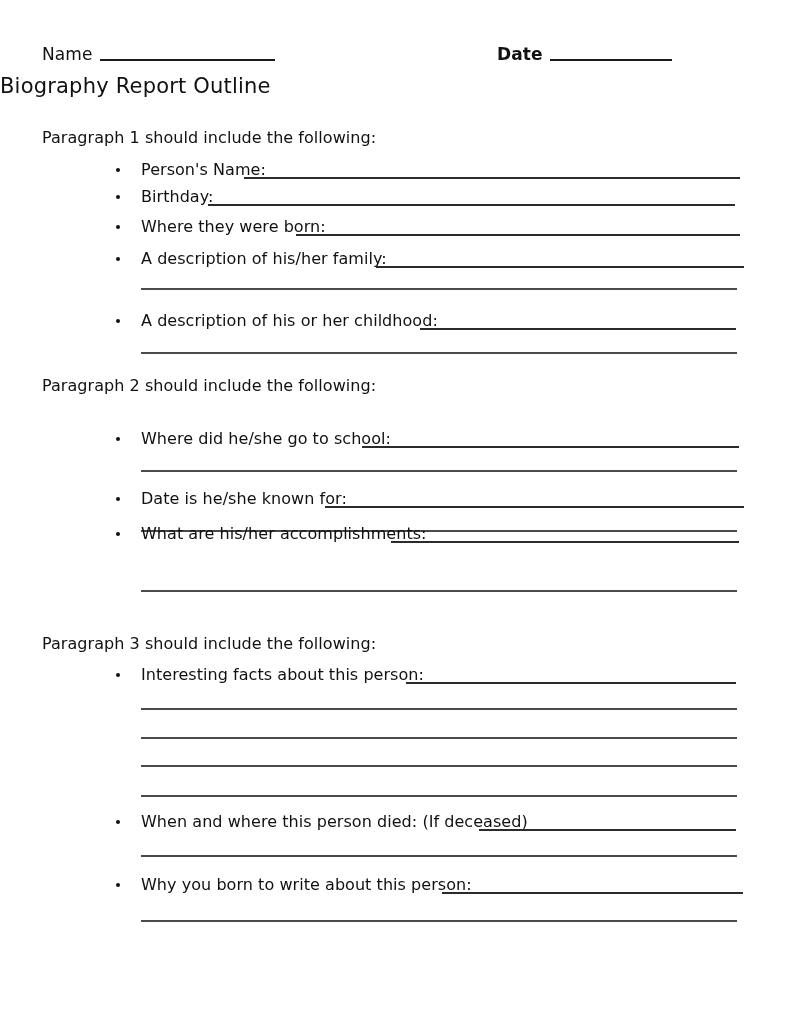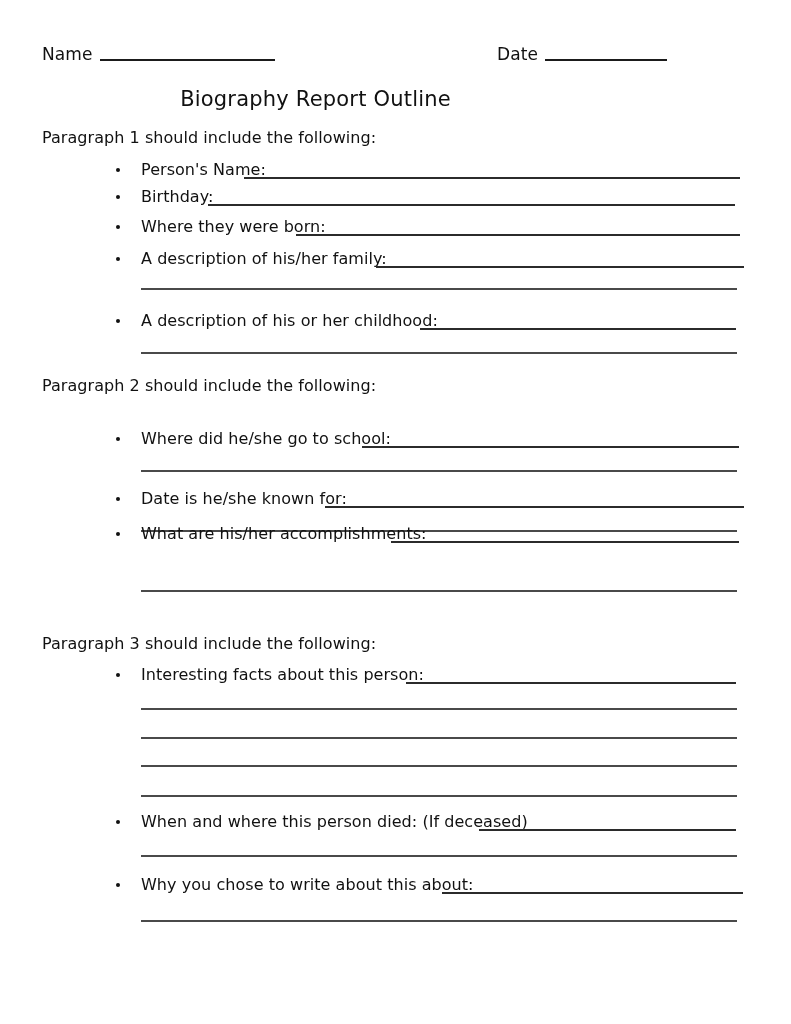--- a/index.html
+++ b/index.html
@@ -41,30 +41,30 @@
   }
   .field .rule {
     display: block;
     height: 0;
     border-bottom: 2px solid #1b1b1b;
     margin-left: 7px;
     margin-bottom: 3px;
   }
   #name-field { left: 42px; top: 0; }
   #name-field .rule { width: 175px; }
-  #date-field { left: 497px; top: 0; }
+  #date-field { left: 497px; top: 0; font-weight: bold; }
   #date-field .rule { width: 122px; }
 
   
   .doc-title {
     position: absolute;
     left: 0;
-    top: 86px;
+    top: 73px;
     width: 631px;
-    text-align: center;
+    text-align: left;
     font-size: 21px;
     line-height: 26px;
     letter-spacing: 0.2px;
     font-weight: 400;
   }
 
   
   .section-heading {
     position: absolute;
     left: 42px;
@@ -191,19 +191,19 @@
       <div class="blank-rule" style="top: 765px; width: 596px;"></div>
       <div class="blank-rule" style="top: 795px; width: 596px;"></div>
       <div class="bullet-row" style="top: 811px;">
         <span class="dot"></span>
         <span class="prompt">When and where this person died: (If deceased)</span>
         <span class="inline-rule" style="left: 366.72px; width: 257.28px;"></span>
       </div>
       <div class="blank-rule" style="top: 855px; width: 596px;"></div>
       <div class="bullet-row" style="top: 874px;">
         <span class="dot"></span>
-        <span class="prompt">Why you chose to write about this about:</span>
+        <span class="prompt">Why you born to write about this person:</span>
         <span class="inline-rule" style="left: 330.12px; width: 300.88px;"></span>
       </div>
       <div class="blank-rule" style="top: 920px; width: 596px;"></div>
     </div>
 
 </div>
 
 </body></html>

